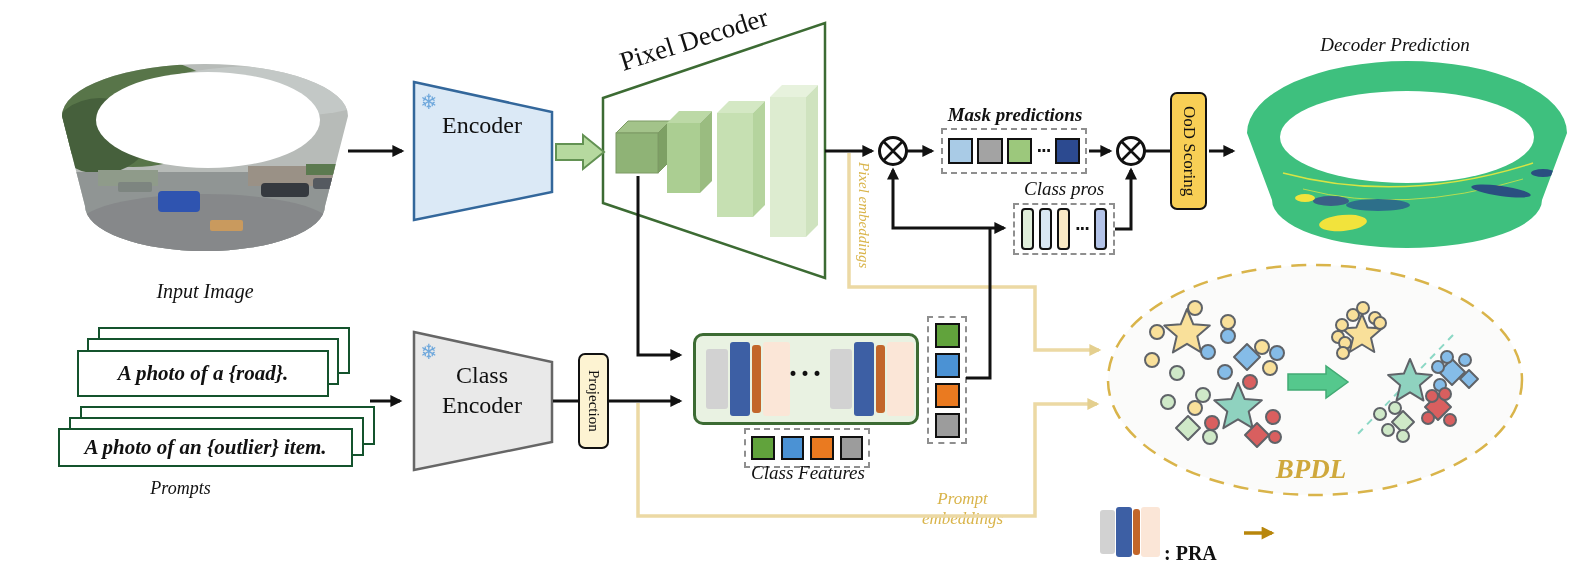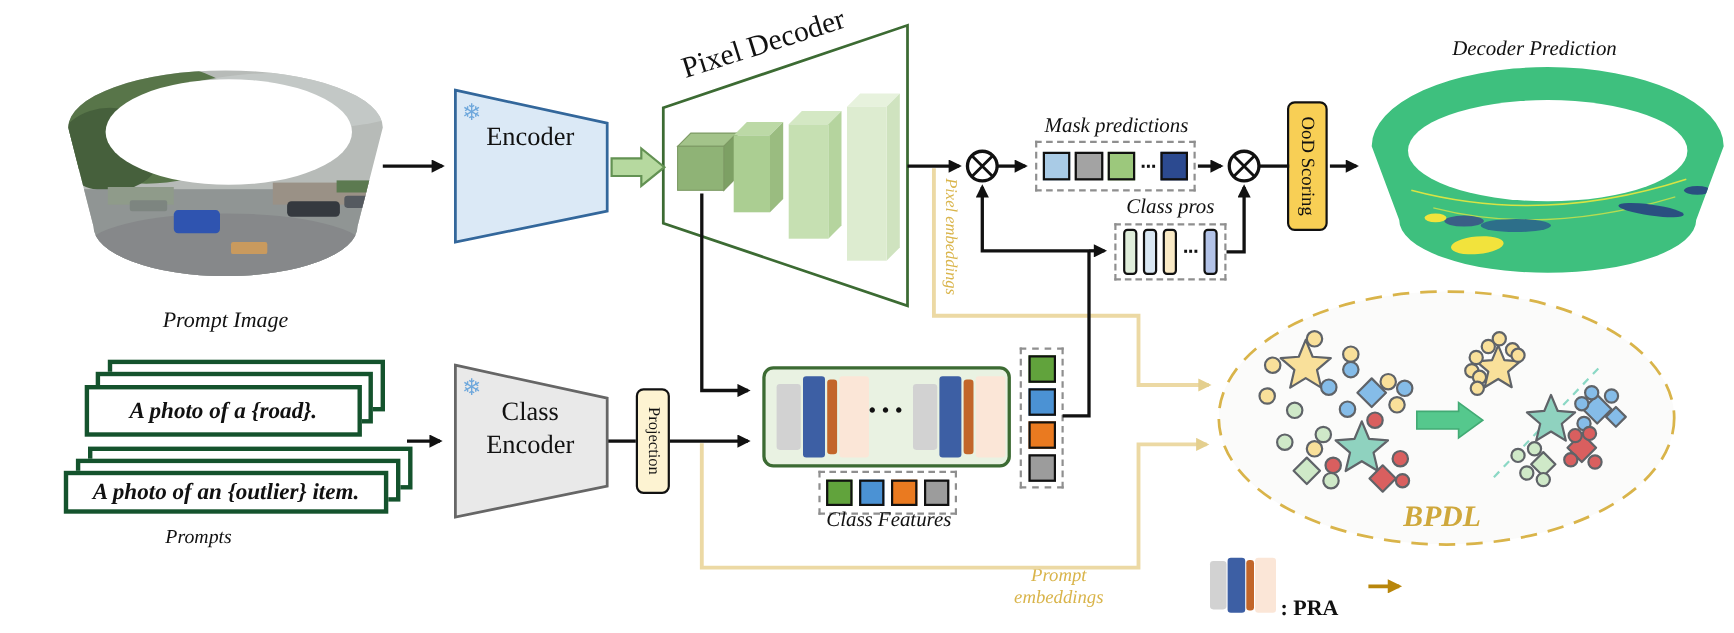--- a/index.html
+++ b/index.html
@@ -12,21 +12,21 @@
   .lbl{line-height:1.15;}
   .vtext{writing-mode:vertical-rl;}
   .snow{font-family:"DejaVu Sans",sans-serif;color:#6fa8dc;font-size:21px;line-height:1;}
   .enc-text{font-size:24px;line-height:30px;text-align:center;}
   .pill-box,.sq-box{display:flex;align-items:center;border:2.5px dashed #8f8f8f;}
   .sq{border:2.5px solid #111;box-sizing:border-box;}
   .pill{border:2px solid #111;border-radius:4px;box-sizing:border-box;}
   .dots-s{font-weight:bold;font-size:15px;letter-spacing:-1px;line-height:1;font-family:"DejaVu Sans",sans-serif;}
   .vbox{border:2.5px solid #111;border-radius:7px;display:flex;align-items:center;justify-content:center;box-sizing:border-box;}
   .vbox span{writing-mode:vertical-rl;white-space:nowrap;}
-  .card{position:absolute;background:#fff;border:4px solid #14532d;box-sizing:border-box;}
+  .card{position:absolute;background:#fff;border:2px solid #14532d;box-sizing:border-box;}
   .card-txt{display:flex;align-items:center;justify-content:center;width:100%;height:100%;
             font-weight:bold;font-style:italic;font-size:21px;}
   .pra-bar{position:absolute;border-radius:3px;}
   svg{display:block;}
 </style>
 </head>
 <body>
 
 <div class="canvas">
 
@@ -47,21 +47,21 @@
       <rect x="40" y="116" width="60" height="16" fill="#8f9b8a"></rect>
       <rect x="248" y="110" width="40" height="11" fill="#5c7a50"></rect>
       <rect x="100" y="137" width="42" height="21" rx="4" fill="#2f54b0"></rect>
       <rect x="152" y="166" width="33" height="11" rx="2" fill="#c99a5e"></rect>
       <rect x="203" y="129" width="48" height="14" rx="4" fill="#35393f"></rect>
       <rect x="255" y="124" width="30" height="11" rx="3" fill="#555a60"></rect>
       <rect x="60" y="128" width="34" height="10" rx="2" fill="#7d8580"></rect>
     </g>
     <ellipse cx="150" cy="66" rx="112" ry="48" fill="#ffffff"></ellipse>
   </svg>
-  <div class="abs lbl it ctr" style="left:120px;top:280px;width:170px;font-size:20px;">Prompt Image</div>
+  <div class="abs lbl it ctr" style="left:120px;top:280px;width:170px;font-size:20px;">Input Image</div>
 
   <svg class="abs" style="left:406px;top:76px;" width="152" height="150" viewBox="0 0 152 150">
     <polygon points="8,6 146,36 146,116 8,144" fill="#dbe9f6" stroke="#33679b" stroke-width="2.5"></polygon>
   </svg>
   <div class="abs snow" style="left:420px;top:92px;">❄</div>
   <div class="abs enc-text" style="left:406px;top:110px;width:152px;">
     <div>Encoder</div>
   </div>
 
   <svg class="abs" style="left:598px;top:16px;" width="240" height="270" viewBox="0 0 240 270">
@@ -84,21 +84,21 @@
     <g>
       <polygon points="172,81 184,69 220,69 208,81" fill="#e7f2dd"></polygon>
       <polygon points="208,81 220,69 220,209 208,221" fill="#cfe3bf"></polygon>
       <rect x="172" y="81" width="36" height="140" fill="#ddecd0"></rect>
     </g>
   </svg>
   <div class="abs lbl" style="left:616px;top:48px;font-size:27px;transform:rotate(-17.5deg);transform-origin:0 0;">Pixel Decoder</div>
 
   <div class="abs vtext it" style="left:855px;top:162px;height:240px;font-size:15px;color:#d9b44a;">Pixel embeddings</div>
 
-  <div class="abs it ctr lbl" style="left:935px;top:104px;width:160px;font-size:19px;">Mask predictions</div>
+  <div class="abs it ctr lbl" style="left:935px;top:104px;width:160px;font-size:19px;font-weight:bold;">Mask predictions</div>
   <div class="abs sq-box" style="left:941px;top:128px;width:146px;height:46px;gap:4px;padding:0 5px;box-sizing:border-box;">
     <div class="sq" style="width:26px;height:26px;background:#a9cbe6;"></div>
     <div class="sq" style="width:26px;height:26px;background:#a3a3a3;"></div>
     <div class="sq" style="width:26px;height:26px;background:#9cc87c;"></div>
     <div class="dots-s">···</div>
     <div class="sq" style="width:26px;height:26px;background:#2c4a90;"></div>
   </div>
 
   <div class="abs it ctr lbl" style="left:1013px;top:178px;width:102px;font-size:19px;">Class pros</div>
   <div class="abs pill-box" style="left:1013px;top:203px;width:102px;height:52px;gap:5px;padding:0 6px;box-sizing:border-box;">
@@ -191,21 +191,21 @@
   <div class="abs snow" style="left:420px;top:342px;">❄</div>
   <div class="abs enc-text" style="left:406px;top:360px;width:152px;">
     <div>Class</div>
     <div>Encoder</div>
   </div>
 
   <div class="abs vbox" style="left:578px;top:353px;width:31px;height:96px;background:#fdf3d2;">
     <span style="font-size:15px;">Projection</span>
   </div>
 
-  <div class="abs it ctr lbl" style="left:895px;top:489px;width:135px;font-size:17px;color:#d9b44a;margin-top:24px;">Prompt embeddings</div>
+  <div class="abs it ctr lbl" style="left:895px;top:489px;width:135px;font-size:17px;color:#d9b44a;">Prompt embeddings</div>
 
   <svg class="abs" style="left:1095px;top:262px;" width="440" height="240" viewBox="0 0 440 240">
     <ellipse cx="220" cy="118" rx="207" ry="115" fill="#fbfbfa" stroke="#d9b44a" stroke-width="2.5" stroke-dasharray="15 10"></ellipse>
     <line x1="358" y1="73" x2="260" y2="175" stroke="#8bd8c5" stroke-width="2" stroke-dasharray="7 6"></line>
     <g id="bpdl-shapes">
         <polygon points="92.0,47.0 98.3,62.3 114.8,63.6 102.3,74.3 106.1,90.4 92.0,81.8 77.9,90.4 81.7,74.3 69.2,63.6 85.7,62.3" fill="#f9e09a" stroke="#5f6368" stroke-width="2" stroke-linejoin="round"></polygon>
         <polygon points="143.0,121.0 149.6,136.9 166.8,138.3 153.7,149.5 157.7,166.2 143.0,157.3 128.3,166.2 132.3,149.5 119.2,138.3 136.4,136.9" fill="#8fd2bf" stroke="#5f6368" stroke-width="2" stroke-linejoin="round"></polygon>
         <circle cx="100" cy="46" r="7" fill="#f9e09a" stroke="#5f6368" stroke-width="2" stroke-linejoin="round"></circle>
         <circle cx="133" cy="60" r="7" fill="#f9e09a" stroke="#5f6368" stroke-width="2" stroke-linejoin="round"></circle>
         <circle cx="62" cy="70" r="7" fill="#f9e09a" stroke="#5f6368" stroke-width="2" stroke-linejoin="round"></circle>

